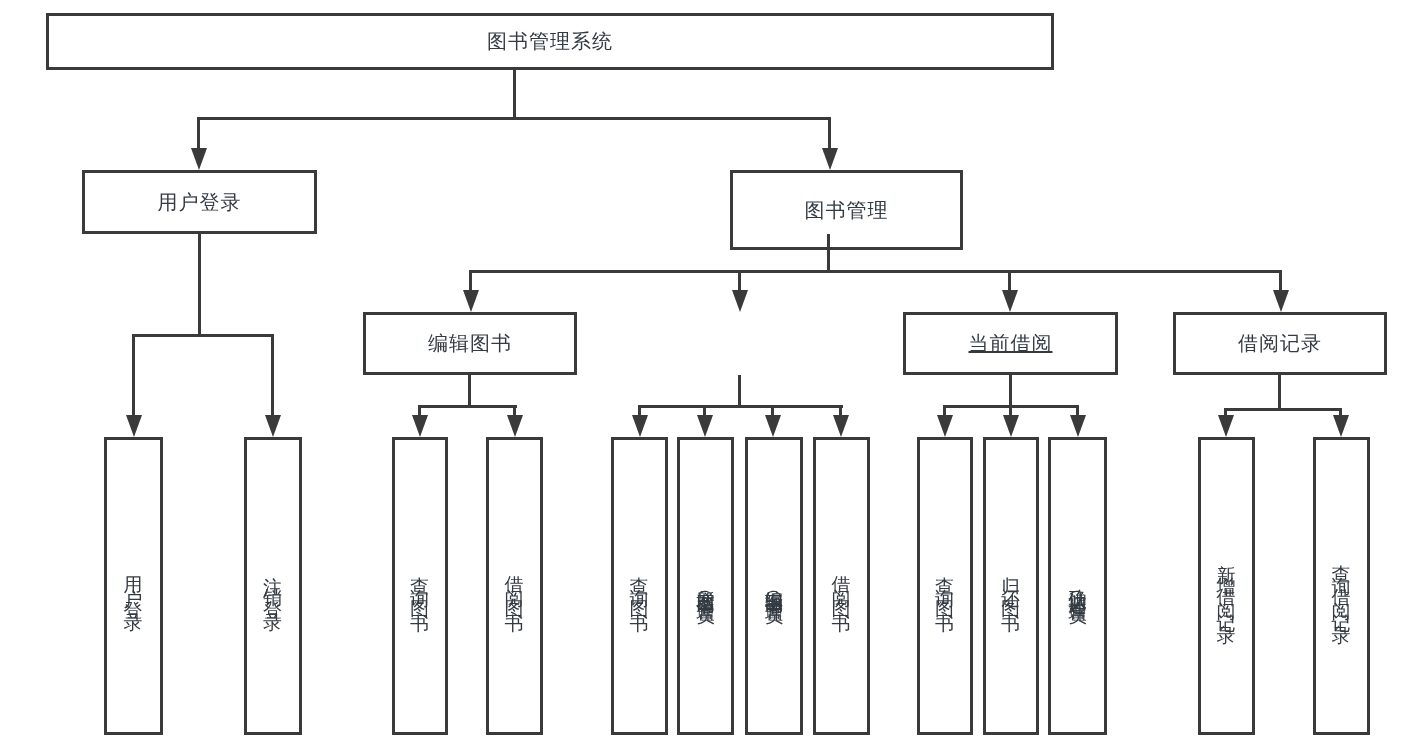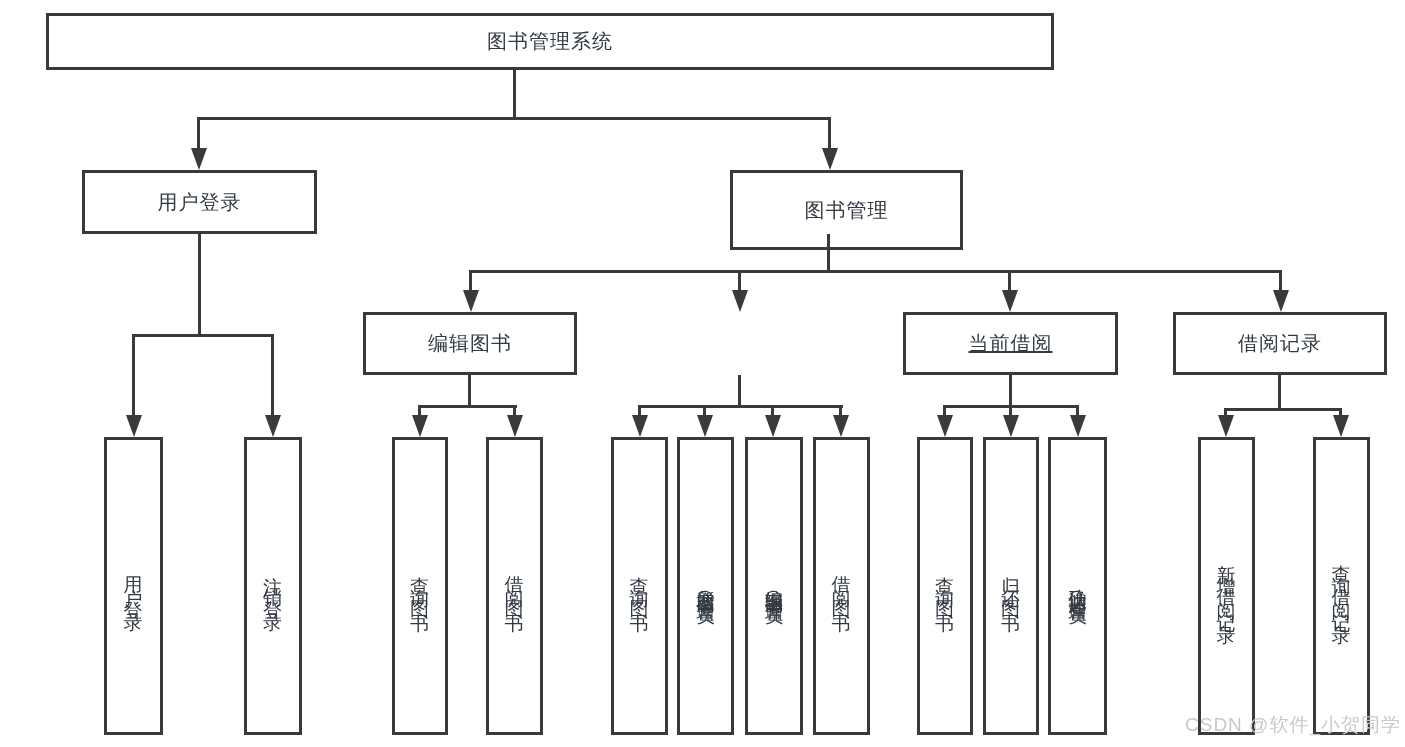--- a/index.html
+++ b/index.html
@@ -95,21 +95,20 @@
   <div class="node v p-l5">查询图书</div>
   <div class="node v long p-l6">新增图书（管理员）</div>
   <div class="node v long p-l7">编辑图书（管理员）</div>
   <div class="node v p-l8">借阅图书</div>
   <div class="node v p-l9">查询图书</div>
   <div class="node v p-l10">归还图书</div>
   <div class="node v long p-l11">确认归还（管理员）</div>
   <div class="node v p-l12">新增借阅记录</div>
   <div class="node v p-l13">查询借阅记录</div>
 
-  <div class="watermark">CSDN @软件_小贺同学</div>
 <div class="cline" style="left: 513px; top: 70px; width: 3px; height: 50px;"></div>
     <div class="cline" style="left: 197px; top: 117px; width: 634px; height: 3px;"></div>
     <div class="cline" style="left: 197px; top: 117px; width: 3px; height: 34px;"></div>
     <div class="cline" style="left: 828px; top: 117px; width: 3px; height: 34px;"></div>
     <div class="cline" style="left: 198px; top: 234px; width: 3px; height: 103px;"></div>
     <div class="cline" style="left: 132px; top: 334px; width: 142px; height: 3px;"></div>
     <div class="cline" style="left: 132px; top: 334px; width: 3px; height: 81px;"></div>
     <div class="cline" style="left: 271px; top: 334px; width: 3px; height: 81px;"></div>
     <div class="cline" style="left: 827px; top: 234px; width: 3px; height: 39px;"></div>
     <div class="cline" style="left: 469px; top: 270px; width: 813px; height: 3px;"></div>

